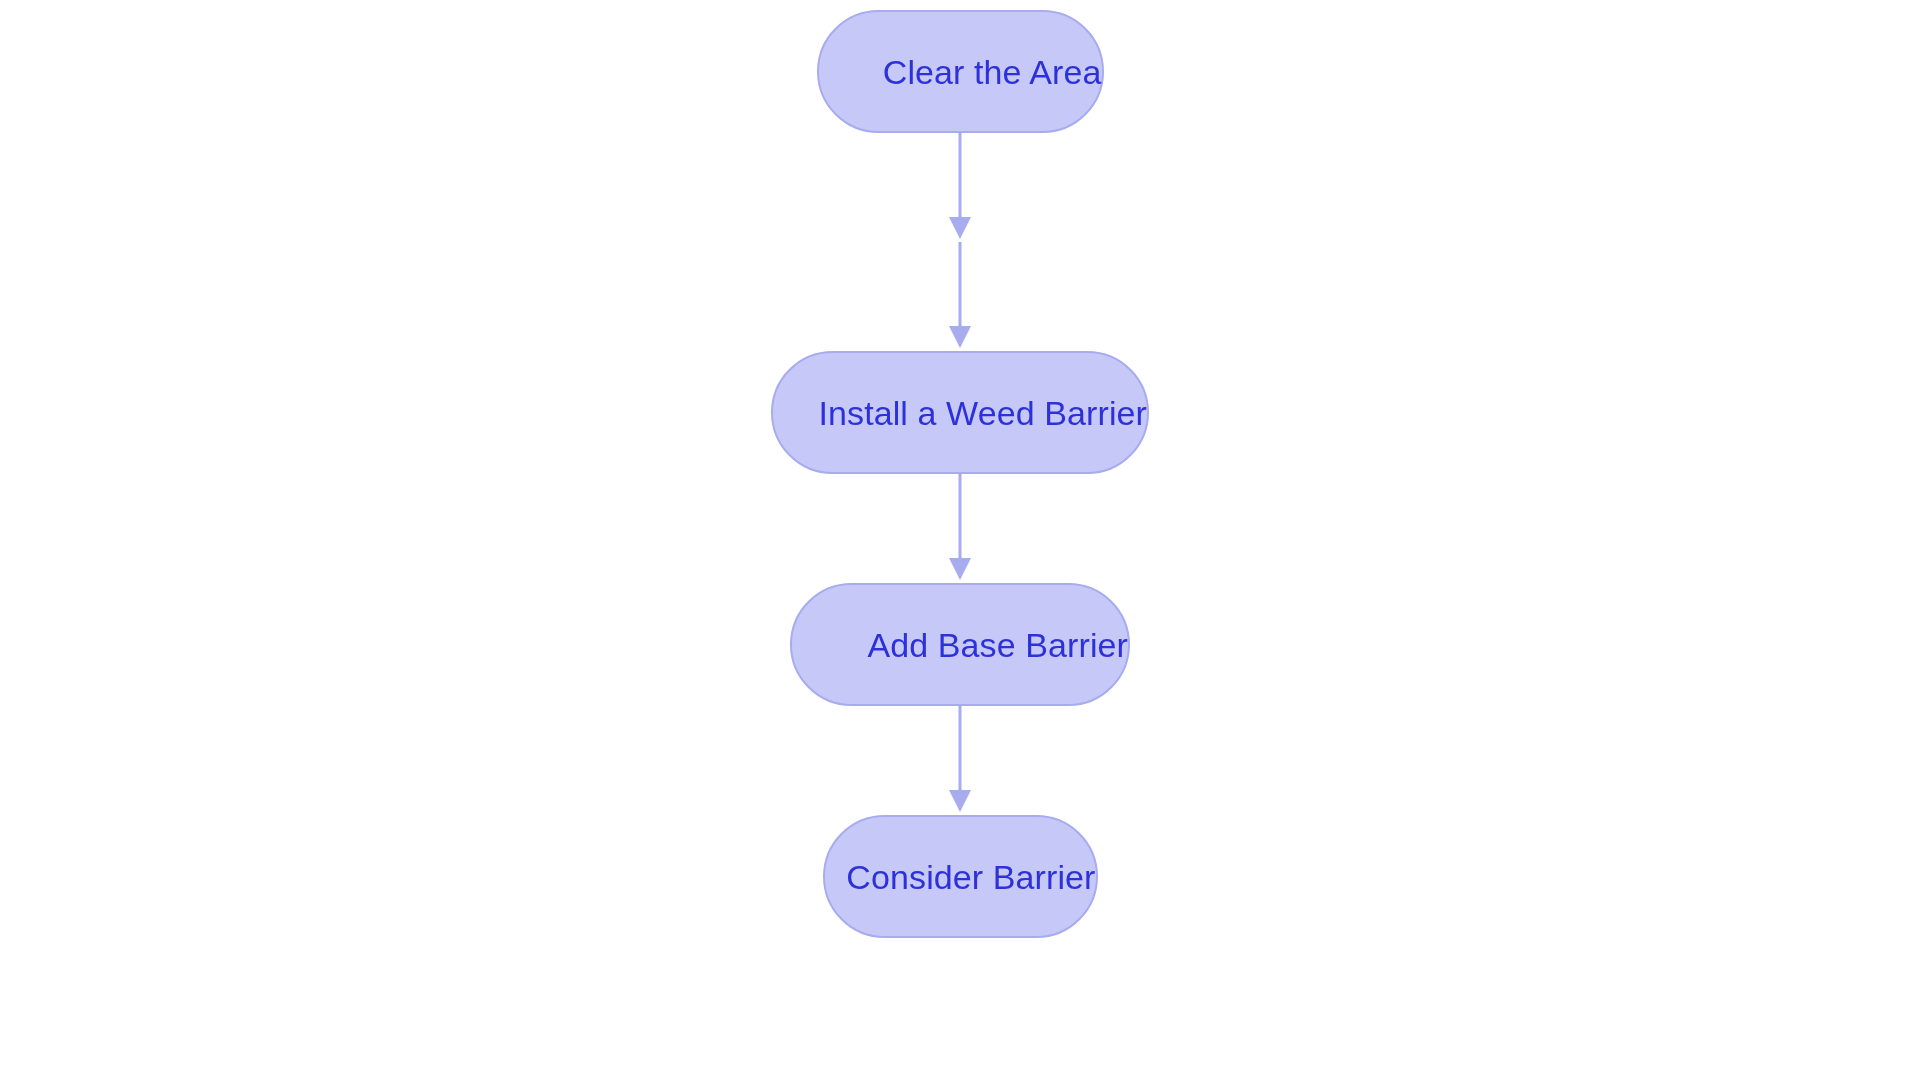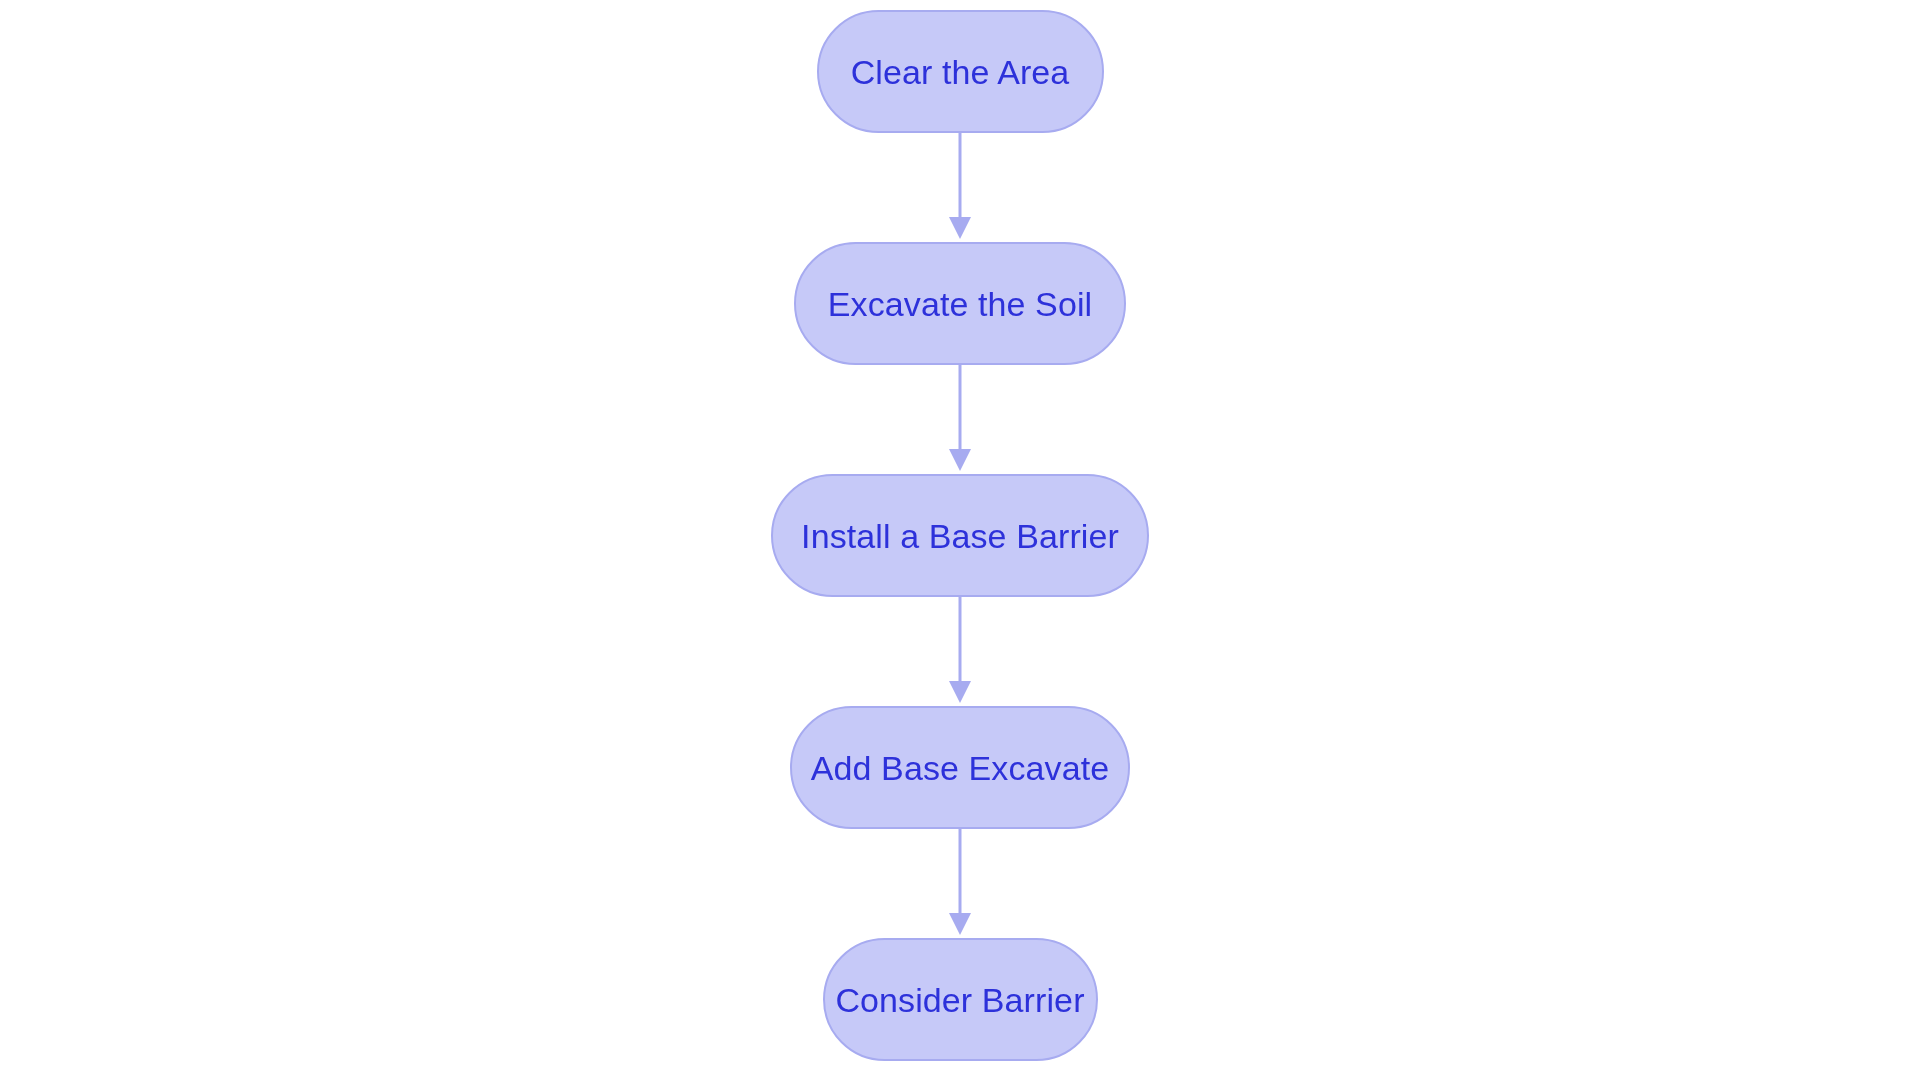--- a/index.html
+++ b/index.html
@@ -34,21 +34,21 @@
   }
 
   .node {
     box-sizing: border-box;
     height: 123px;
     border-radius: 62px;
     background: #c6c9f8;
     border: 2px solid #a7abf0;
     display: flex;
     align-items: center;
-    justify-content: center;
+    justify-content: flex-end;
     flex: 0 0 auto;
   }
 
   .node-label {
     color: #2d31da;
     font-family: "Liberation Sans", sans-serif;
     font-size: 34px;
     font-weight: 400;
     line-height: 1;
     letter-spacing: 0.1px;
@@ -84,40 +84,37 @@
 
     <div class="node node-1">
       <span class="node-label">Clear the Area</span>
     </div>
 
     <svg class="connector" viewBox="0 0 40 109" xmlns="http://www.w3.org/2000/svg">
       <line x1="20" y1="0" x2="20" y2="92" stroke="#a7abf0" stroke-width="3"></line>
       <polygon points="20,106 9,84 31,84" fill="#a7abf0"></polygon>
     </svg>
 
-    <div class="node node-2">
-      <span class="node-label">Excavate the Soil</span>
-    </div>
 
     <svg class="connector" viewBox="0 0 40 109" xmlns="http://www.w3.org/2000/svg">
       <line x1="20" y1="0" x2="20" y2="92" stroke="#a7abf0" stroke-width="3"></line>
       <polygon points="20,106 9,84 31,84" fill="#a7abf0"></polygon>
     </svg>
 
     <div class="node node-3">
-      <span class="node-label">Install a Base Barrier</span>
+      <span class="node-label">Install a Weed Barrier</span>
     </div>
 
     <svg class="connector" viewBox="0 0 40 109" xmlns="http://www.w3.org/2000/svg">
       <line x1="20" y1="0" x2="20" y2="92" stroke="#a7abf0" stroke-width="3"></line>
       <polygon points="20,106 9,84 31,84" fill="#a7abf0"></polygon>
     </svg>
 
     <div class="node node-4">
-      <span class="node-label">Add Base Excavate</span>
+      <span class="node-label">Add Base Barrier</span>
     </div>
 
     <svg class="connector" viewBox="0 0 40 109" xmlns="http://www.w3.org/2000/svg">
       <line x1="20" y1="0" x2="20" y2="92" stroke="#a7abf0" stroke-width="3"></line>
       <polygon points="20,106 9,84 31,84" fill="#a7abf0"></polygon>
     </svg>
 
     <div class="node node-5">
       <span class="node-label">Consider Barrier</span>
     </div>

